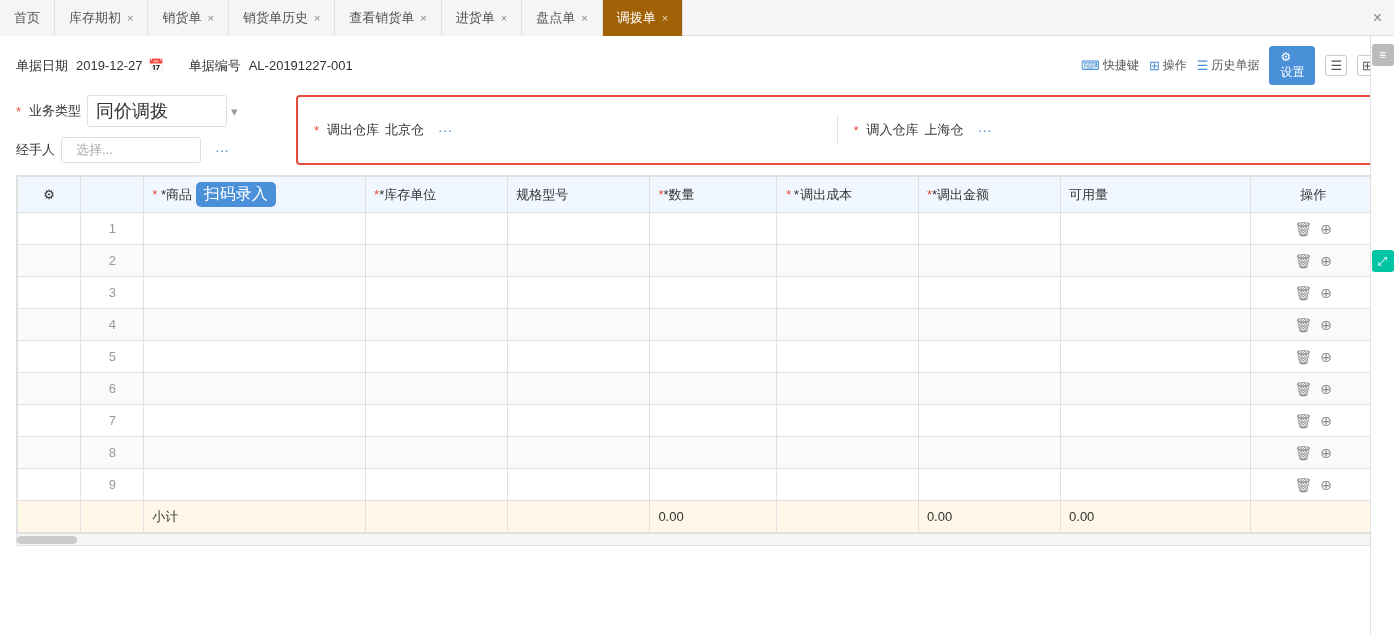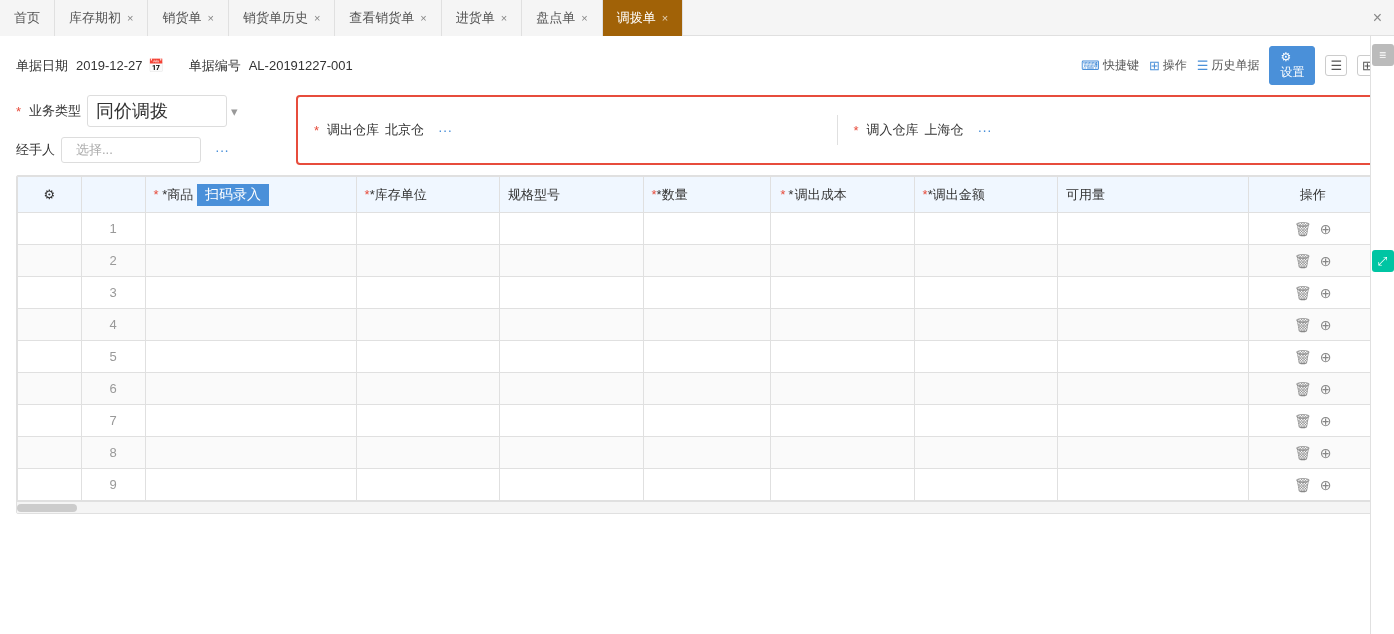--- a/index.html
+++ b/index.html
@@ -217,23 +217,23 @@
     .col-qty { width: 80px; }
     .col-cost { width: 90px; font-family: Liberation Mono, monospace; }
     .col-amount { width: 90px; }
     .col-available { width: 120px; }
     .col-action { width: 80px; text-align: center; }
 
     .scan-btn {
       background: #4a90d9;
       color: #fff;
       border: none;
-      border-radius: 0;
+      border-radius: 5px;
       padding: 2px 8px;
-      font-size: 14px;
+      font-size: 16px;
       cursor: pointer;
     }
     .icon-btn {
       background: none;
       border: none;
       cursor: pointer;
       font-size: 14px;
       color: #888;
       padding: 0 2px;
     }
@@ -592,20 +592,34 @@
                 <td class="col-amount"></td>
                 <td class="col-available"></td>
               <td class="col-action">
                   <div class="action-icons">
                     <button class="icon-btn">🗑</button>
                     <button class="icon-btn">⊕</button>
                   </div>
                 </td>
             </tr>
 
+            <tr class="subtotal-row">
+              <td class="col-gear"></td>
+              <td class="col-index"></td>
+              <td class="col-goods"><span>小计</span></td>
+              <td class="col-unit"></td>
+              <td class="col-spec"></td>
+              <td class="col-qty">0.00</td>
+              <td class="col-cost"></td>
+              <td class="col-amount">0.00</td>
+              <td class="col-available">
+                <span>0.00</span>
+              </td>
+              <td class="col-action"></td>
+            </tr>
           </tbody>
         </table>
 
         <div class="scroll-bar-area">
           <div class="scroll-thumb"></div>
         </div>
       </div>
 
     </div>
 

